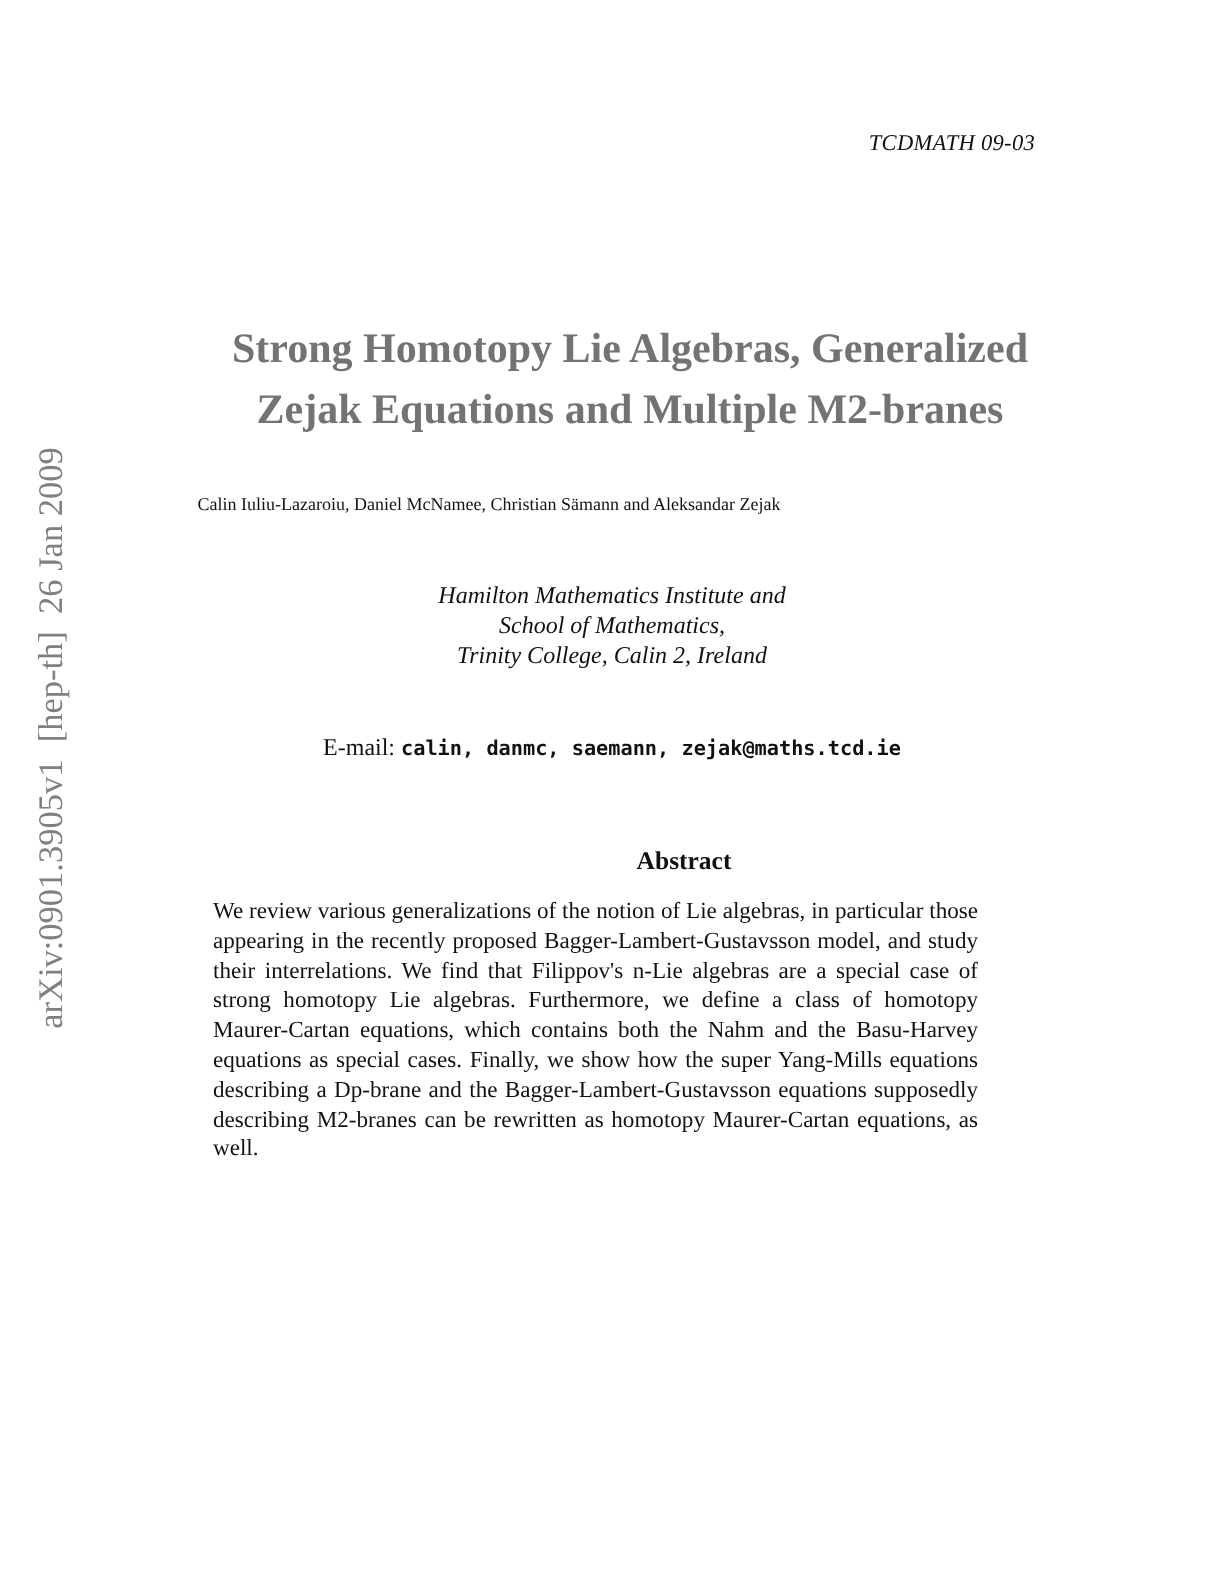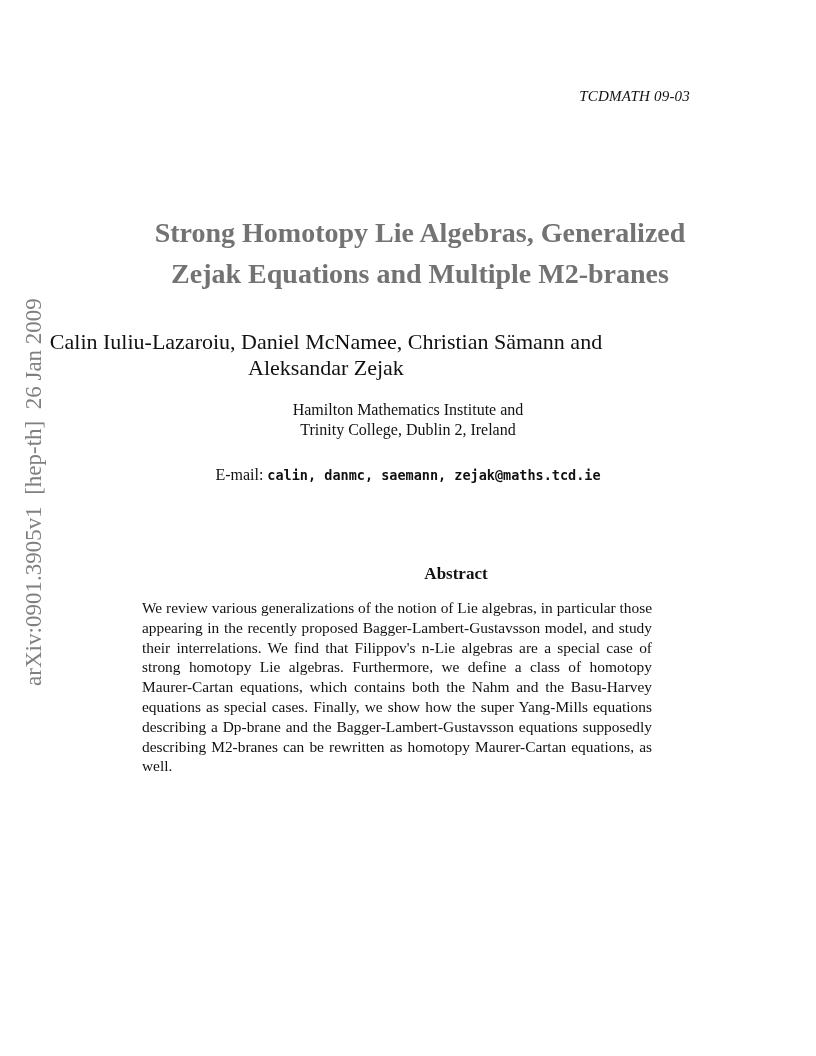--- a/index.html
+++ b/index.html
@@ -45,35 +45,35 @@
     font-weight: bold;
     line-height: 41px;
     color: #737373;
   }
   .authors {
     position: absolute;
     top: 329px;
     left: 0;
     width: 652px;
     text-align: center;
-    font-size: 22px;
+    font-size: 12px;
   }
   .affiliation {
     position: absolute;
     top: 388px;
     left: 0;
     width: 816px;
     text-align: center;
+    font-style: italic;
     font-size: 16px;
     line-height: 20px;
-    margin-top: 12px;
   }
   .email-line {
     position: absolute;
-    top: 466px;
+    top: 490px;
     left: 0;
     width: 816px;
     text-align: center;
     font-size: 16px;
   }
   .email-line .mono {
     font-family: "DejaVu Sans Mono", "Liberation Mono", monospace;
     font-size: 13.5px;
     font-weight: bold;
     letter-spacing: 0;
@@ -111,21 +111,22 @@
 
   <h1 class="title">
     <span>Strong Homotopy Lie Algebras, Generalized</span><br>
     <span>Zejak Equations and Multiple M2-branes</span>
   </h1>
 
   <div class="authors">Calin Iuliu-Lazaroiu, Daniel McNamee, Christian Sämann and Aleksandar Zejak</div>
 
   <div class="affiliation">
     <div>Hamilton Mathematics Institute and</div>
-    <div>Trinity College, Dublin 2, Ireland</div>
+    <div>School of Mathematics,</div>
+    <div>Trinity College, Calin 2, Ireland</div>
   </div>
 
   <div class="email-line">
     <span>E-mail: </span><span class="mono">calin, danmc, saemann, zejak@maths.tcd.ie</span>
   </div>
 
   <div class="abstract-heading">Abstract</div>
 
   <p class="abstract-body">We review various generalizations of the notion of Lie algebras, in particular those appearing in the recently proposed Bagger-Lambert-Gustavsson model, and study their interrelations. We find that Filippov's n-Lie algebras are a special case of strong homotopy Lie algebras. Furthermore, we define a class of homotopy Maurer-Cartan equations, which contains both the Nahm and the Basu-Harvey equations as special cases. Finally, we show how the super Yang-Mills equations describing a Dp-brane and the Bagger-Lambert-Gustavsson equations supposedly describing M2-branes can be rewritten as homotopy Maurer-Cartan equations, as well.</p>
 

